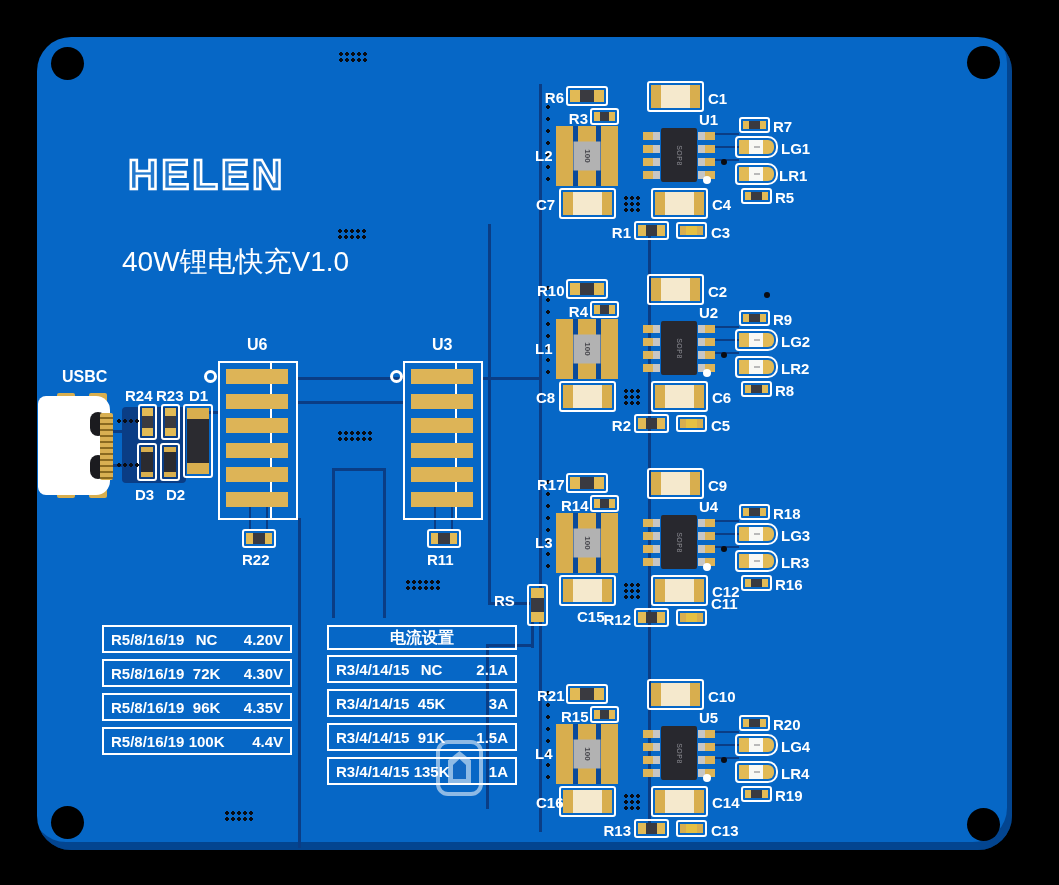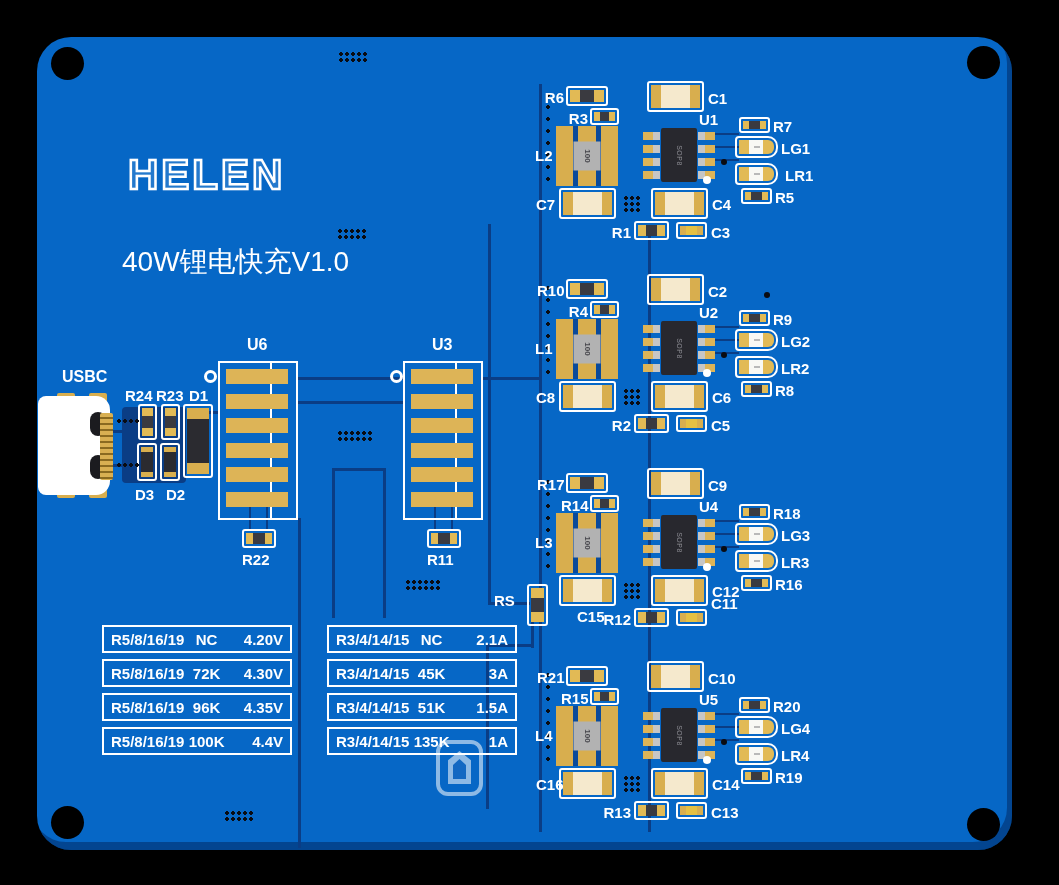--- a/index.html
+++ b/index.html
@@ -40,21 +40,21 @@
   .ic{position:absolute;z-index:3}
   .ic .body{position:absolute;left:18px;top:0;width:36px;height:100%;background:#28282e;border-radius:2px;
        display:flex;align-items:center;justify-content:center}
   .ic .body span{transform:rotate(90deg);font-size:7px;color:#8b8b92;letter-spacing:.5px}
   .ic .pin{position:absolute;left:0;width:17px;height:8px;
        background:linear-gradient(to right,#ddb457 0 60%,#c6c6c6 60%)}
   .ic .pin.r{left:55px;background:linear-gradient(to right,#c6c6c6 0 40%,#ddb457 40%)}
   .dotb{position:absolute;border-radius:50%;background:#0a0c12;z-index:3}
   .dotw{position:absolute;border-radius:50%;background:#fff;z-index:3}
   .block{position:absolute;left:535px;width:272px;height:196px;z-index:3}
-  .b0{top:75px}.b1{top:268px}.b2{top:462px}.b3{top:655px}
+  .b0{top:75px}.b1{top:268px}.b2{top:462px}.b3{top:673px}
   .c-bl-lbl{left:1px;top:121px}
   .b2 .c-bl-lbl{left:42px;top:146px}
   #logo{position:absolute;left:128px;top:151px;font-size:42px;font-weight:bold;letter-spacing:3px;
         color:rgba(255,255,255,.12);-webkit-text-stroke:2.5px #fff;z-index:3}
   #btitle{position:absolute;left:122px;top:243px;font-size:28px;color:#fff;z-index:3}
   .ptable{position:absolute;width:190px;color:#fff;font-weight:bold;z-index:3}
   .pt-head{border:2px solid #fff;height:25px;line-height:21px;text-align:center;font-size:16px;margin-bottom:5px}
   .pt-row{border:2px solid #fff;height:28px;margin-bottom:6px;display:flex;align-items:center;
           justify-content:space-between;padding:0 7px;font-size:15px}
   .pt-row .res{width:46px;text-align:center}
@@ -188,33 +188,34 @@
       <span class="res">96K</span>
       <span class="val">4.35V</span>
     </div>
     <div class="pt-row">
       <span class="ref">R5/8/16/19</span>
       <span class="res">100K</span>
       <span class="val">4.4V</span>
     </div>
   </div>
   <div class="ptable" style="left:327px;top:625px">
+    <div class="pt-head">电流设置</div>
     <div class="pt-row">
       <span class="ref">R3/4/14/15</span>
       <span class="res">NC</span>
       <span class="val">2.1A</span>
     </div>
     <div class="pt-row">
       <span class="ref">R3/4/14/15</span>
       <span class="res">45K</span>
       <span class="val">3A</span>
     </div>
     <div class="pt-row">
       <span class="ref">R3/4/14/15</span>
-      <span class="res">51K</span>
+      <span class="res">91K</span>
       <span class="val">1.5A</span>
     </div>
     <div class="pt-row">
       <span class="ref">R3/4/14/15</span>
       <span class="res">135K</span>
       <span class="val">1A</span>
     </div>
   </div>
 
   <div id="blocks-anchor">
@@ -269,21 +270,21 @@
 
     <div class="comp res-h" style="left:204px;top:42px;width:31px;height:16px"></div>
     <div class="lbl" style="left:238px;top:43px">R7</div>
     <div class="comp led" style="left:200px;top:61px;width:43px;height:22px">
           <i></i>
         </div>
     <div class="lbl" style="left:246px;top:65px">LG1</div>
     <div class="comp led" style="left:200px;top:88px;width:43px;height:22px">
           <i></i>
         </div>
-    <div class="lbl" style="left:250px;top:92px">LR1</div>
+    <div class="lbl" style="left:244px;top:92px">LR1</div>
     <div class="comp res-h" style="left:206px;top:113px;width:31px;height:16px"></div>
     <div class="lbl" style="left:240px;top:114px">R5</div>
   </div>
 
   <div class="block b1">
     <div class="dotcol" style="left:10px;top:14px;height:96px"></div>
     <div class="trace" style="left:180px;top:58px;width:24px;height:2px"></div>
     <div class="trace" style="left:180px;top:71px;width:24px;height:2px"></div>
     <div class="trace" style="left:180px;top:84px;width:24px;height:2px"></div>
 

